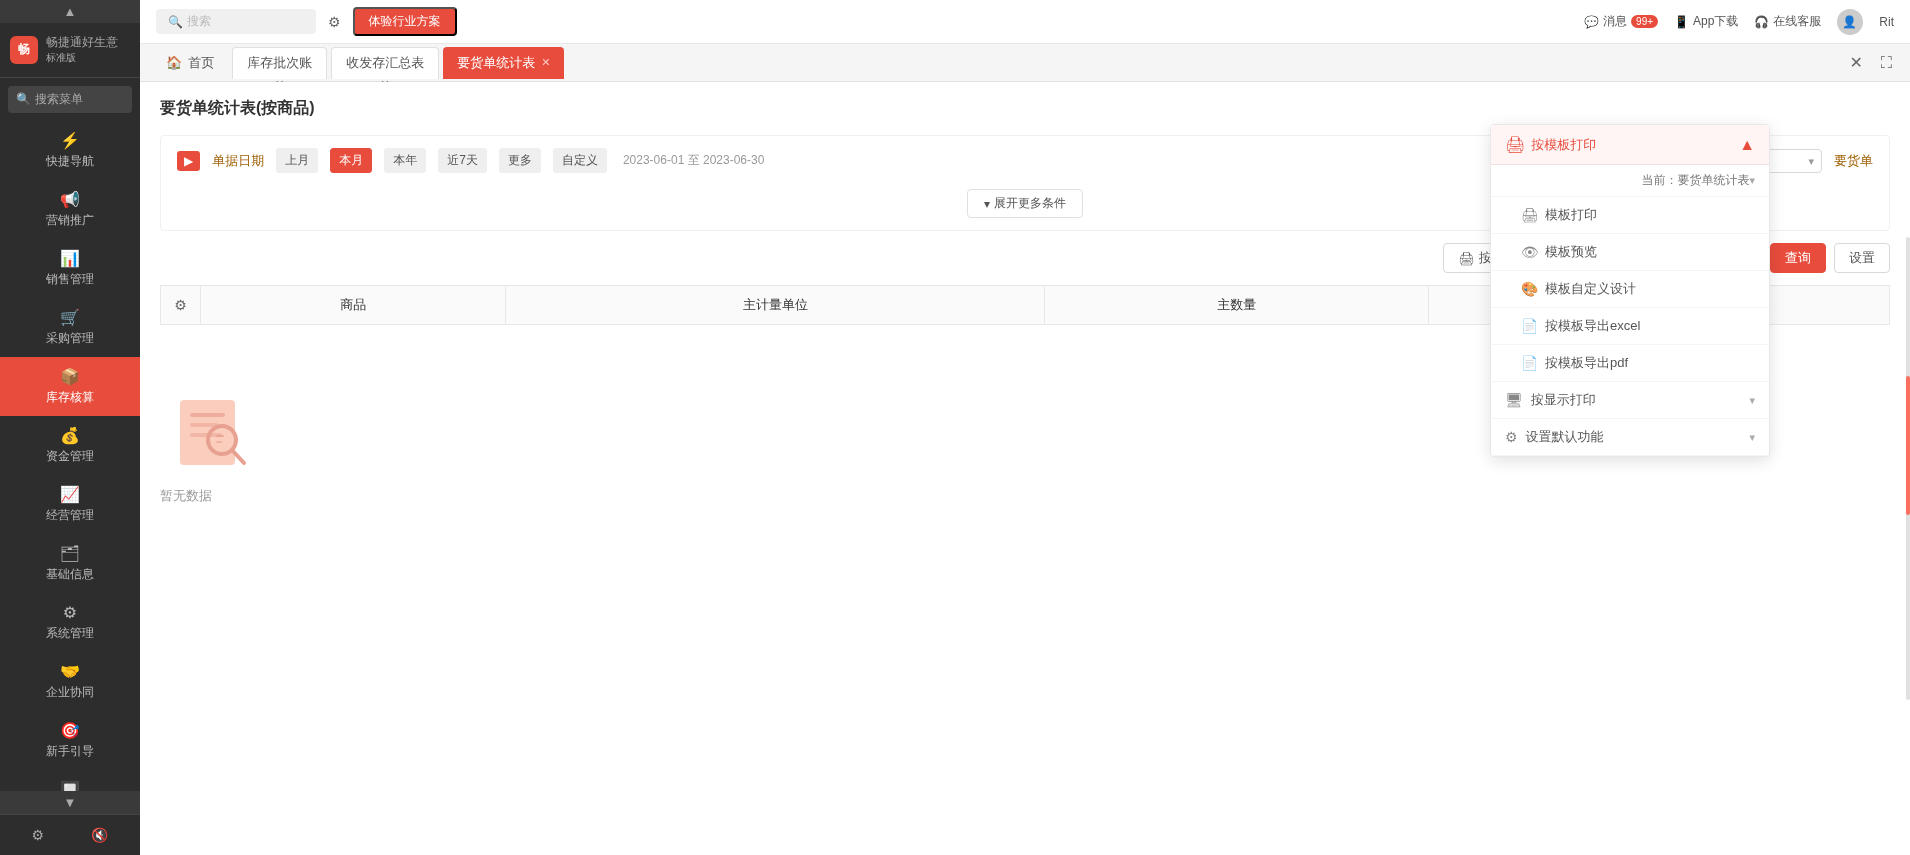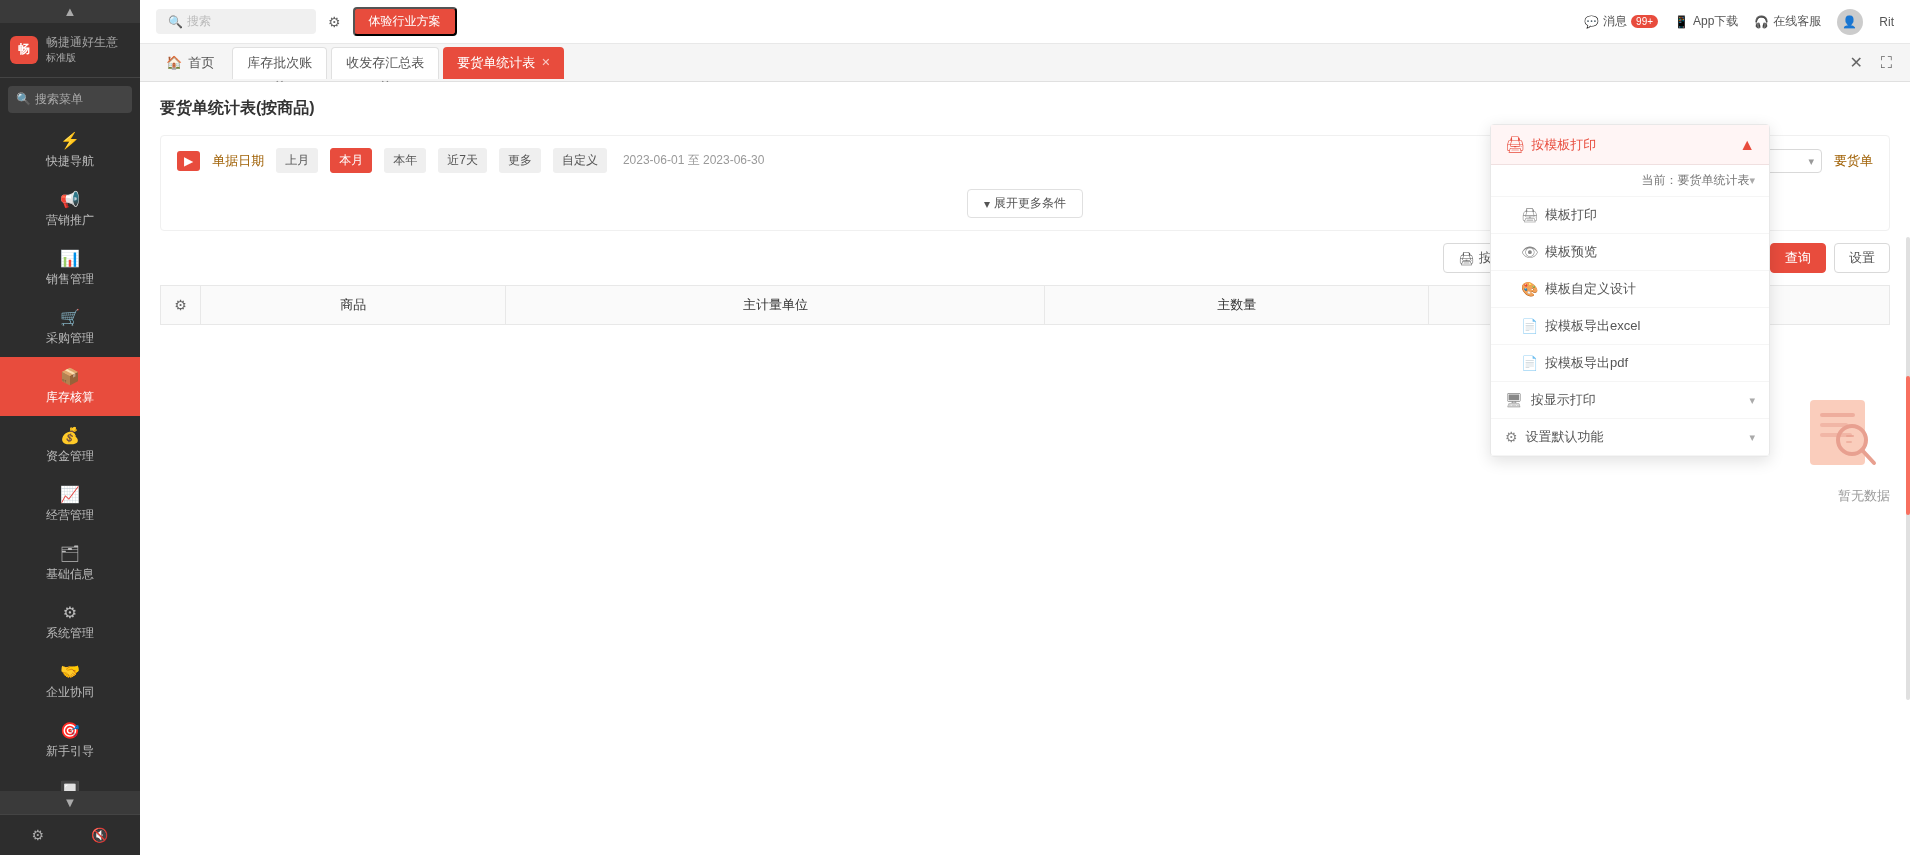--- a/index.html
+++ b/index.html
@@ -233,21 +233,21 @@
       color: #333;
       font-weight: normal;
     }
     .data-table th:first-child, .data-table td:first-child {
       width: 40px;
     }
     .table-settings-icon { color: #666; cursor: pointer; font-size: 14px; }
 
     
     .empty-state {
-      display: flex; flex-direction: column; align-items: flex-end;
+      display: flex; flex-direction: column; align-items: flex-start;
       padding: 60px 0 40px;
       color: #999; font-size: 13px; gap: 12px;
     }
 
     
     .dropdown-panel {
       position: absolute;
       top: 42px;
       right: 140px;
       width: 280px;

